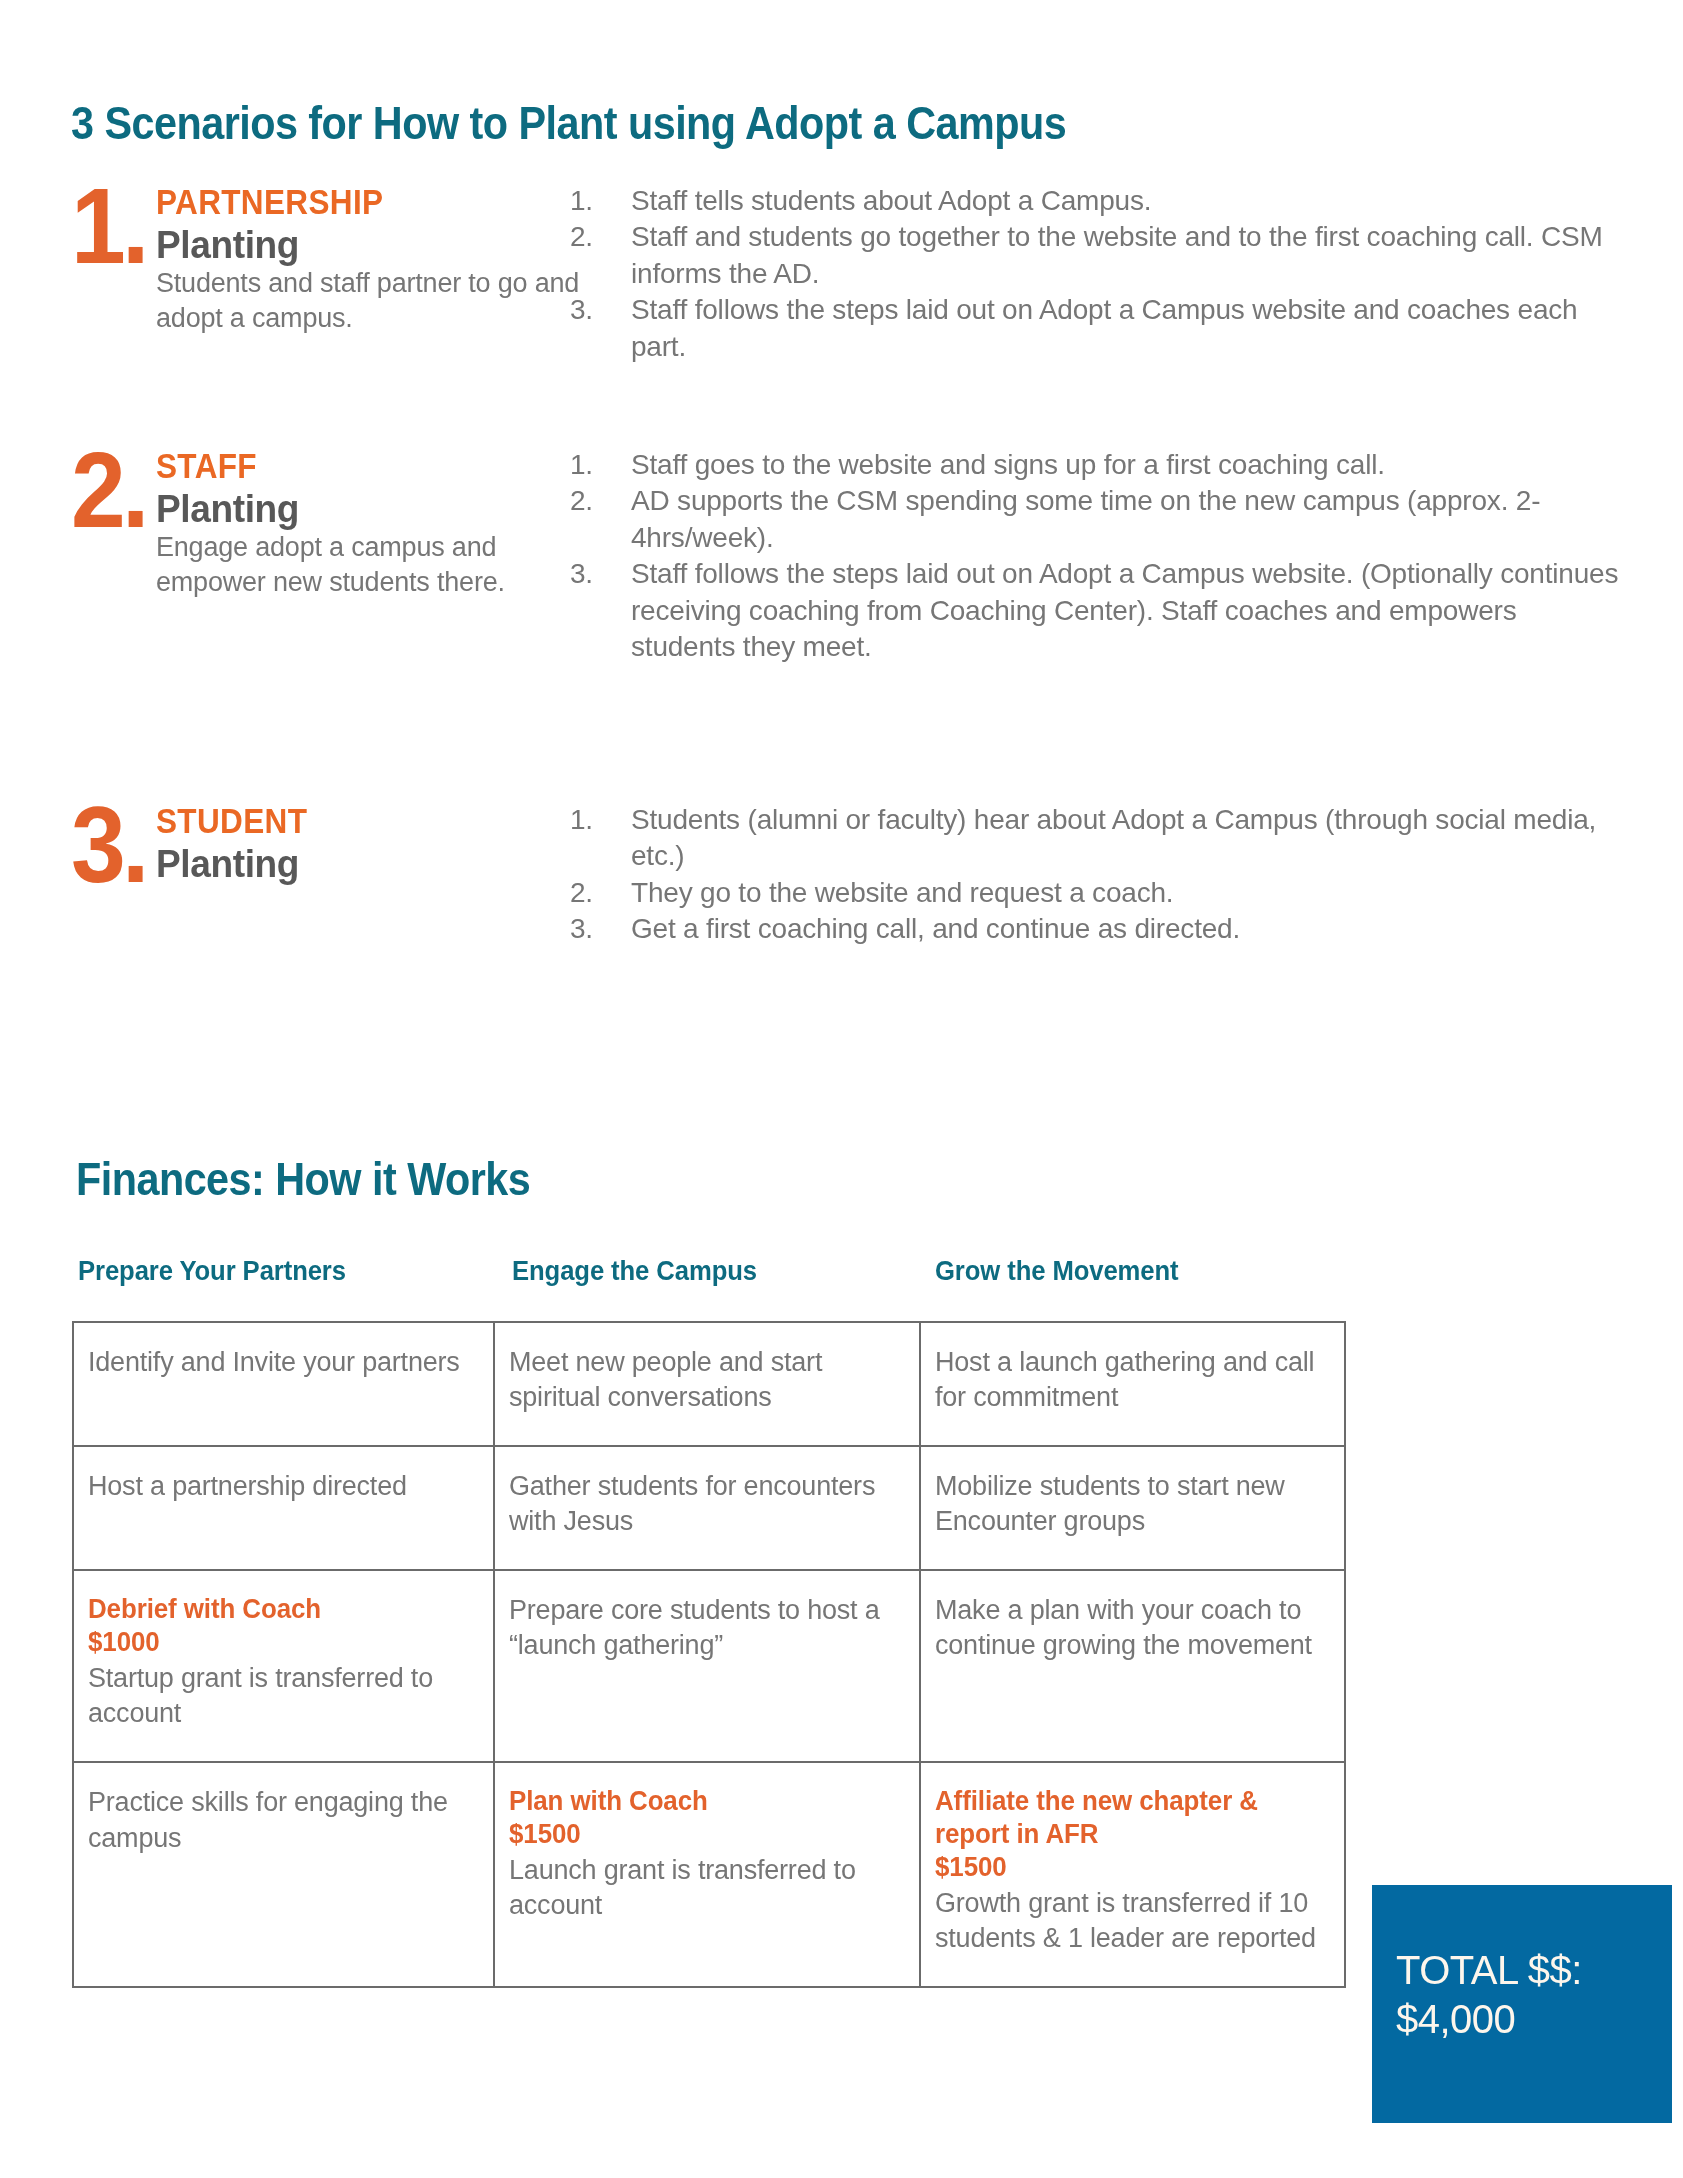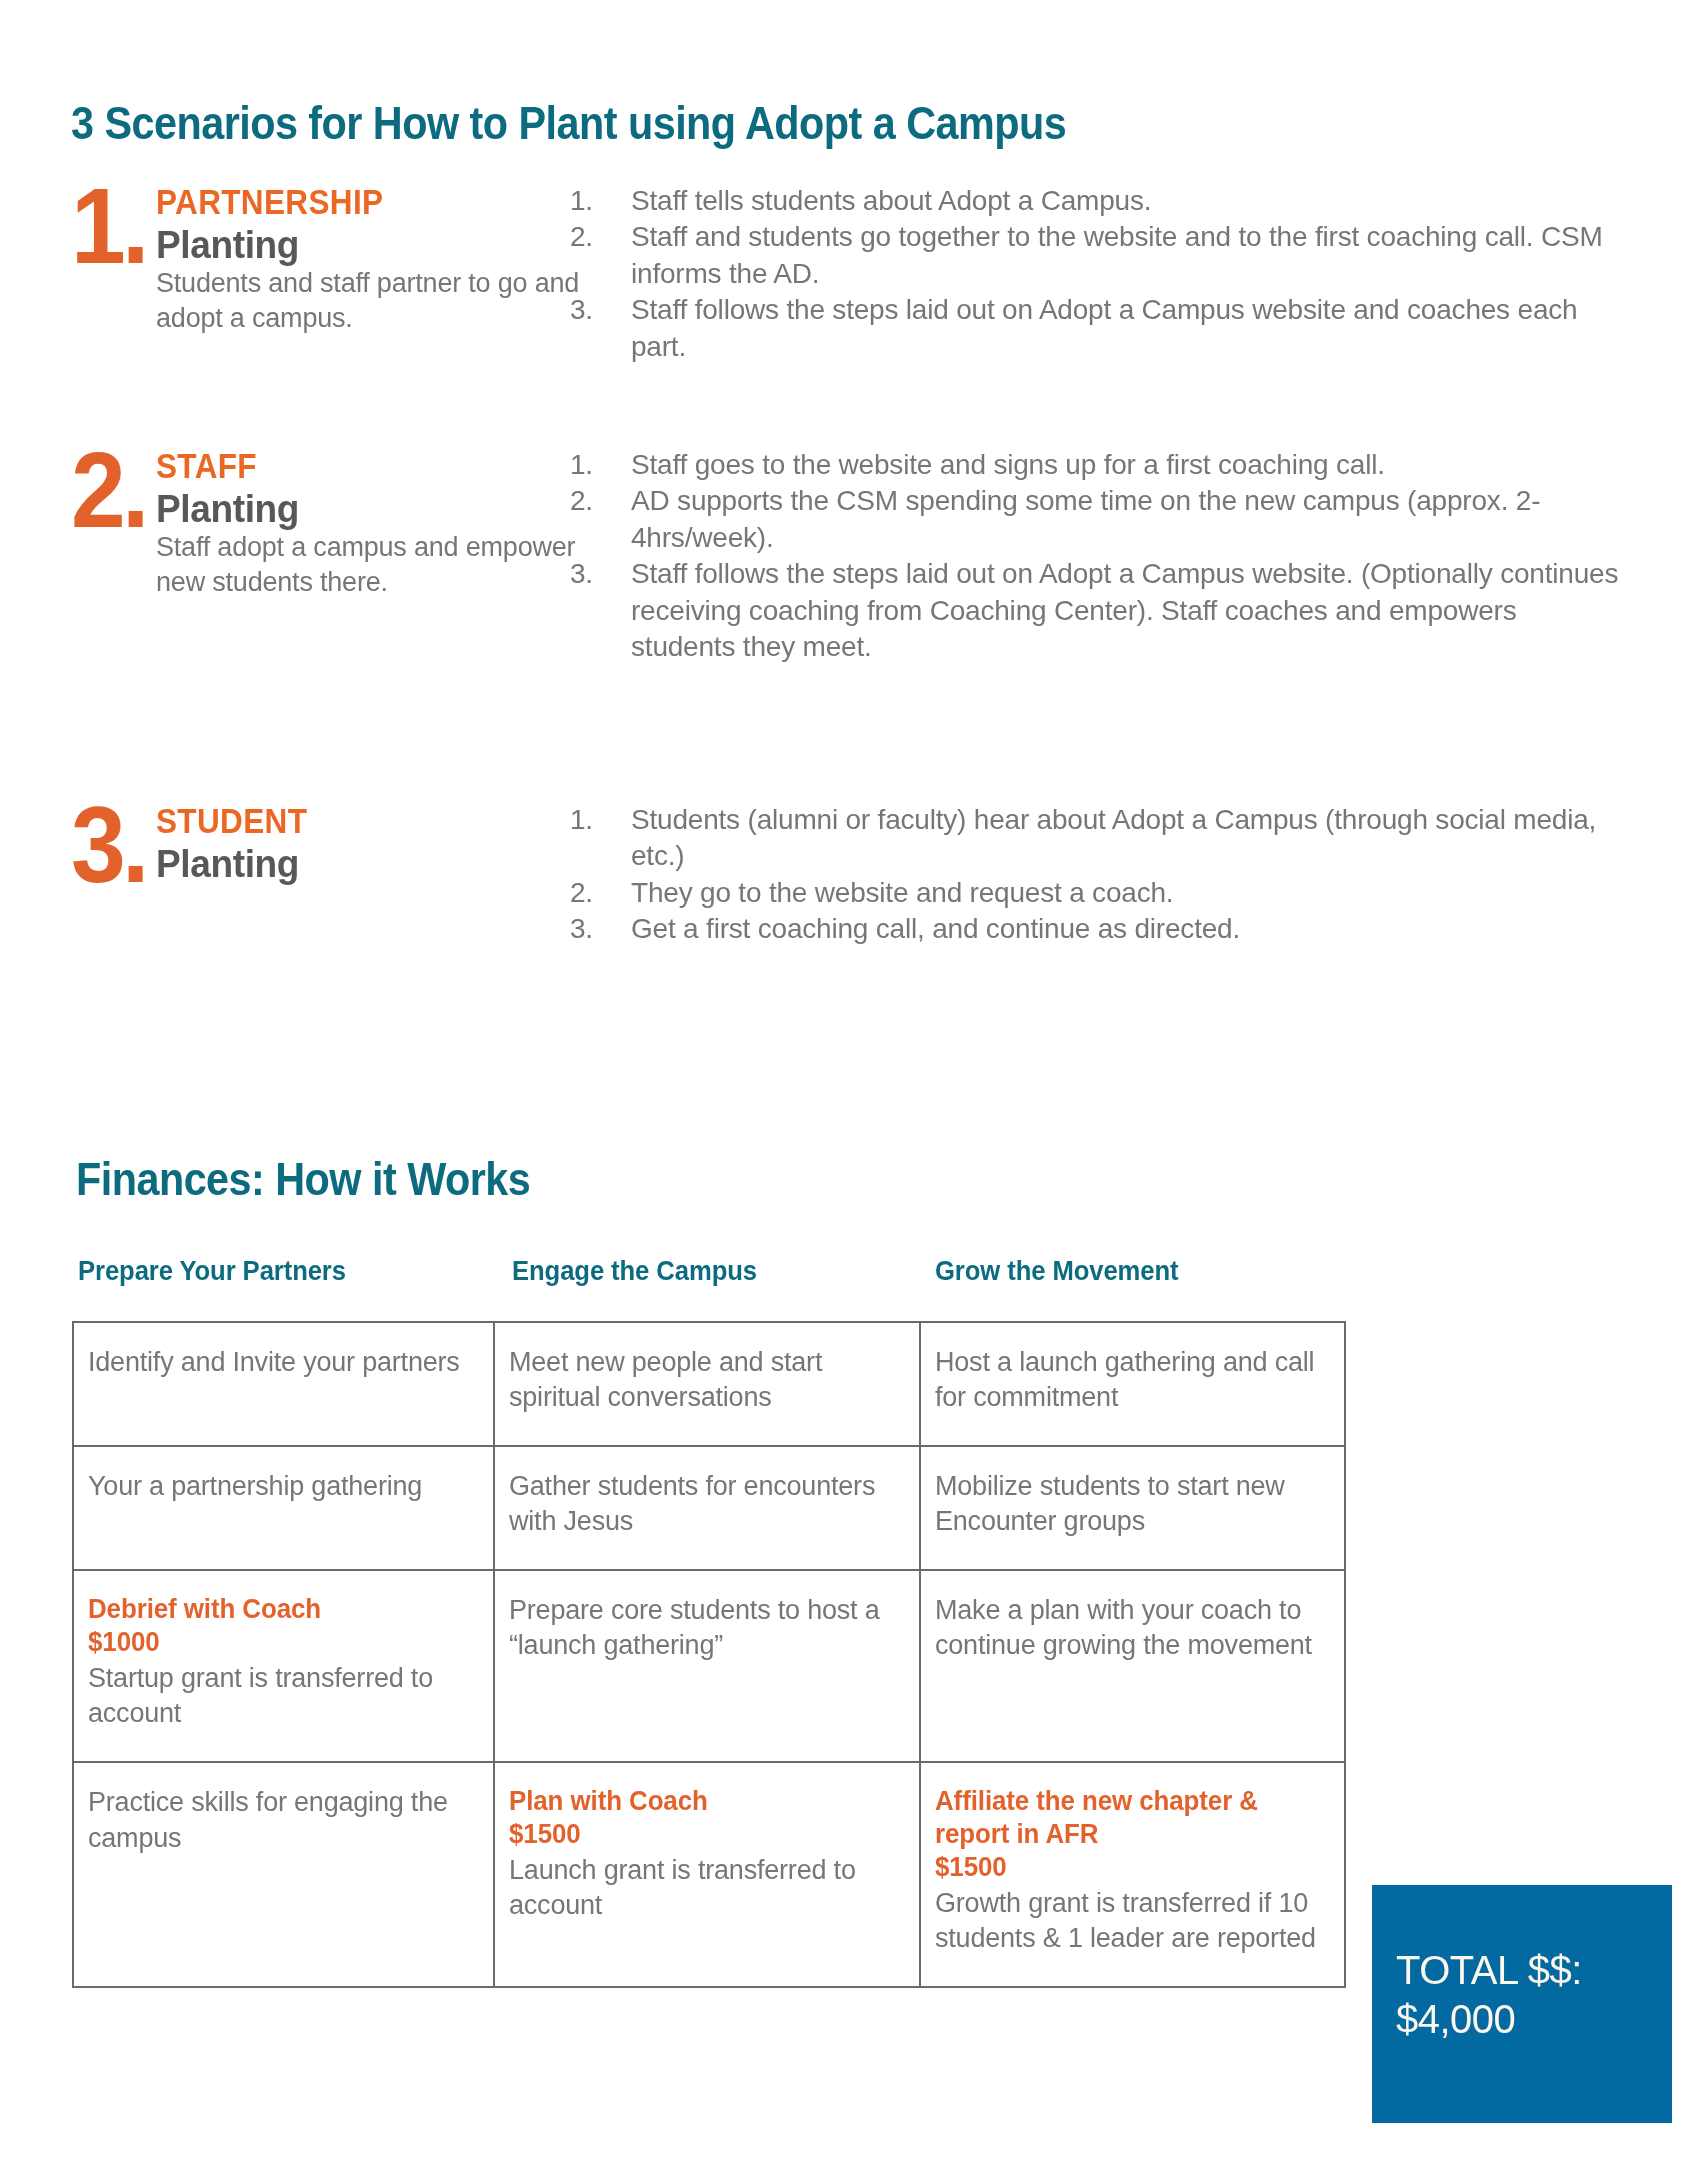--- a/index.html
+++ b/index.html
@@ -231,21 +231,21 @@
       </li>
     </ul>
   </div>
 
   <div class="scenario" style="top:447px;">
     <div class="scenario-left">
       <div class="big-number">2.</div>
       <div class="scenario-titles">
         <div class="cat-label">STAFF</div>
         <div class="planting-label">Planting</div>
-        <div class="scenario-desc">Staff adopt a campus and empower new students there.</div>
+        <div class="scenario-desc">Engage adopt a campus and empower new students there.</div>
       </div>
     </div>
     <ul class="steps">
       <li class="step">
         <span class="step-num">1.</span>
         <span>Staff goes to the website and signs up for a first coaching call.</span>
       </li>
       <li class="step">
         <span class="step-num">2.</span>
         <span>AD supports the CSM spending some time on the new campus (approx. 2-4hrs/week).</span>
@@ -300,21 +300,21 @@
         </td>
         <td>
           <div>Meet new people and start spiritual conversations</div>
         </td>
         <td>
           <div>Host a launch gathering and call for commitment</div>
         </td>
       </tr>
       <tr>
         <td>
-          <div>Your a partnership gathering</div>
+          <div>Host a partnership directed</div>
         </td>
         <td>
           <div>Gather students for encounters with Jesus</div>
         </td>
         <td>
           <div>Mobilize students to start new Encounter groups</div>
         </td>
       </tr>
       <tr>
         <td>

